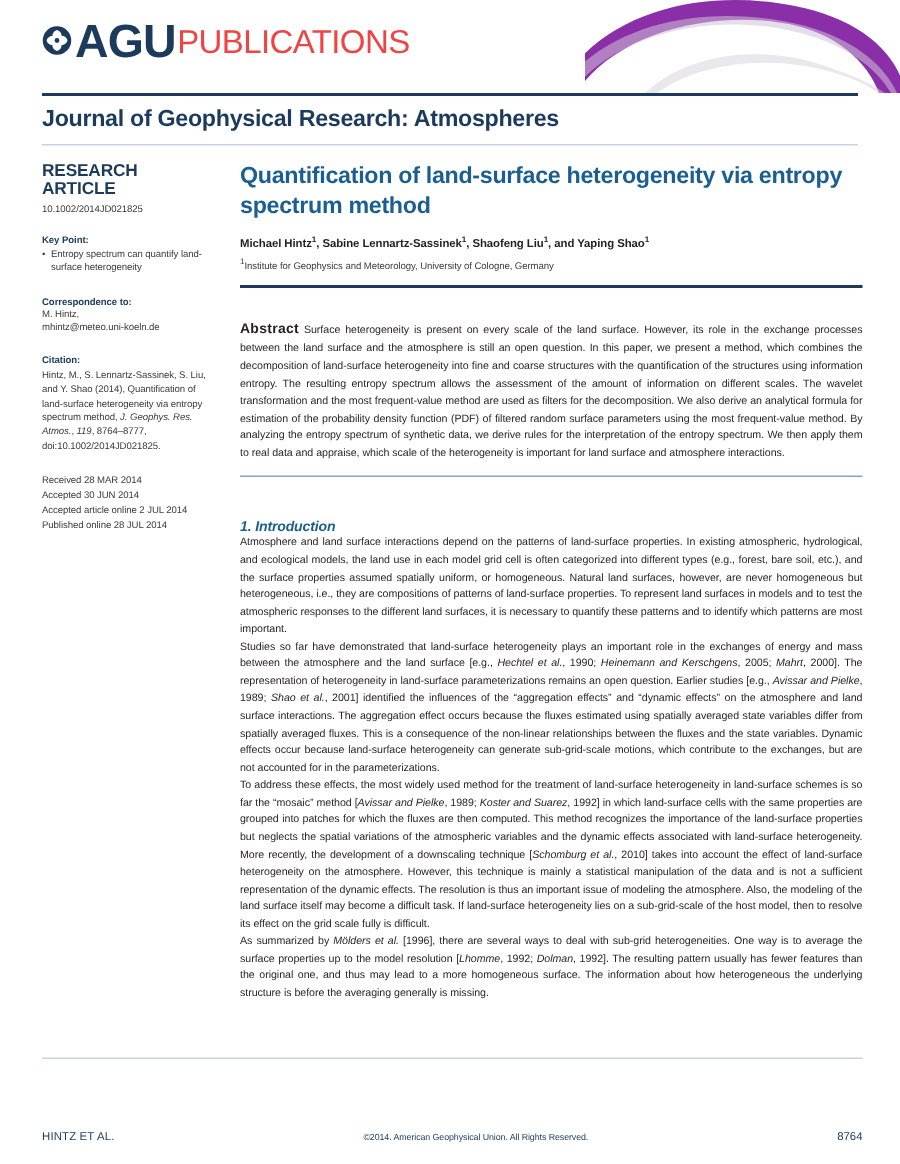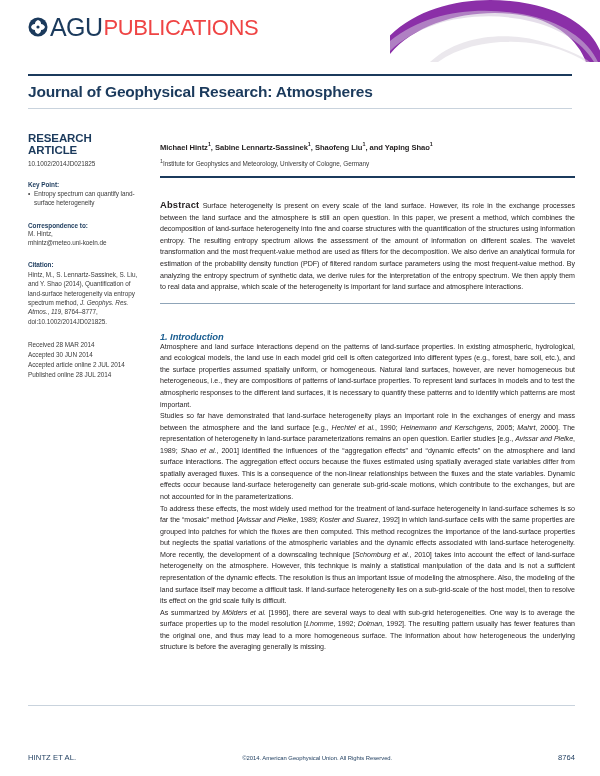--- a/index.html
+++ b/index.html
@@ -29,22 +29,22 @@
     display: flex;
     align-items: center;
     height: 26px;
   }
   .agu-mark {
     width: 20px; height: 20px;
     margin-right: 2px;
     flex: 0 0 auto;
   }
   .agu-word {
-    font-size: 25px;
-    font-weight: normal;
+    font-size: 31px;
+    font-weight: bold;
     letter-spacing: -0.6px;
     color: #1b3a5c;
     line-height: 23px;
   }
   .agu-pub {
     font-size: 22px;
     font-weight: normal;
     letter-spacing: -0.4px;
     color: #ef4444;
     line-height: 23px;
@@ -66,21 +66,21 @@
     top: 22px;
     left: 92px;
     font-size: 13px;
     font-weight: bold;
     color: #ffffff;
     letter-spacing: 0.4px;
   }
 
   
   .journal-bar {
-    margin: 12px 28px;
+    margin: 0 28px;
     border-top: 2px solid #1b3a5c;
     border-bottom: 1px solid #c9d3dd;
     padding: 7px 0 7px 0;
   }
   .journal-title {
     font-size: 15.5px;
     font-weight: bold;
     color: #1b3a5c;
     letter-spacing: -0.2px;
   }
@@ -300,20 +300,21 @@
 
       <div class="dates">
         <div>Received 28 MAR 2014</div>
         <div>Accepted 30 JUN 2014</div>
         <div>Accepted article online 2 JUL 2014</div>
         <div>Published online 28 JUL 2014</div>
       </div>
     </div>
 
     <div class="main">
+      <div class="art-title">Quantification of land-surface heterogeneity via entropy spectrum method</div>
       <div class="authors">Michael Hintz<sup>1</sup>, Sabine Lennartz-Sassinek<sup>1</sup>, Shaofeng Liu<sup>1</sup>, and Yaping Shao<sup>1</sup></div>
       <div class="affil"><sup>1</sup>Institute for Geophysics and Meteorology, University of Cologne, Germany</div>
 
       <div class="rule-strong"></div>
 
       <div class="abstract"><b>Abstract</b> <span>Surface heterogeneity is present on every scale of the land surface. However, its role in the exchange processes between the land surface and the atmosphere is still an open question. In this paper, we present a method, which combines the decomposition of land-surface heterogeneity into fine and coarse structures with the quantification of the structures using information entropy. The resulting entropy spectrum allows the assessment of the amount of information on different scales. The wavelet transformation and the most frequent-value method are used as filters for the decomposition. We also derive an analytical formula for estimation of the probability density function (PDF) of filtered random surface parameters using the most frequent-value method. By analyzing the entropy spectrum of synthetic data, we derive rules for the interpretation of the entropy spectrum. We then apply them to real data and appraise, which scale of the heterogeneity is important for land surface and atmosphere interactions.</span></div>
 
       <div class="rule-thin"></div>
 
       <div class="sec-head">1. Introduction</div>

